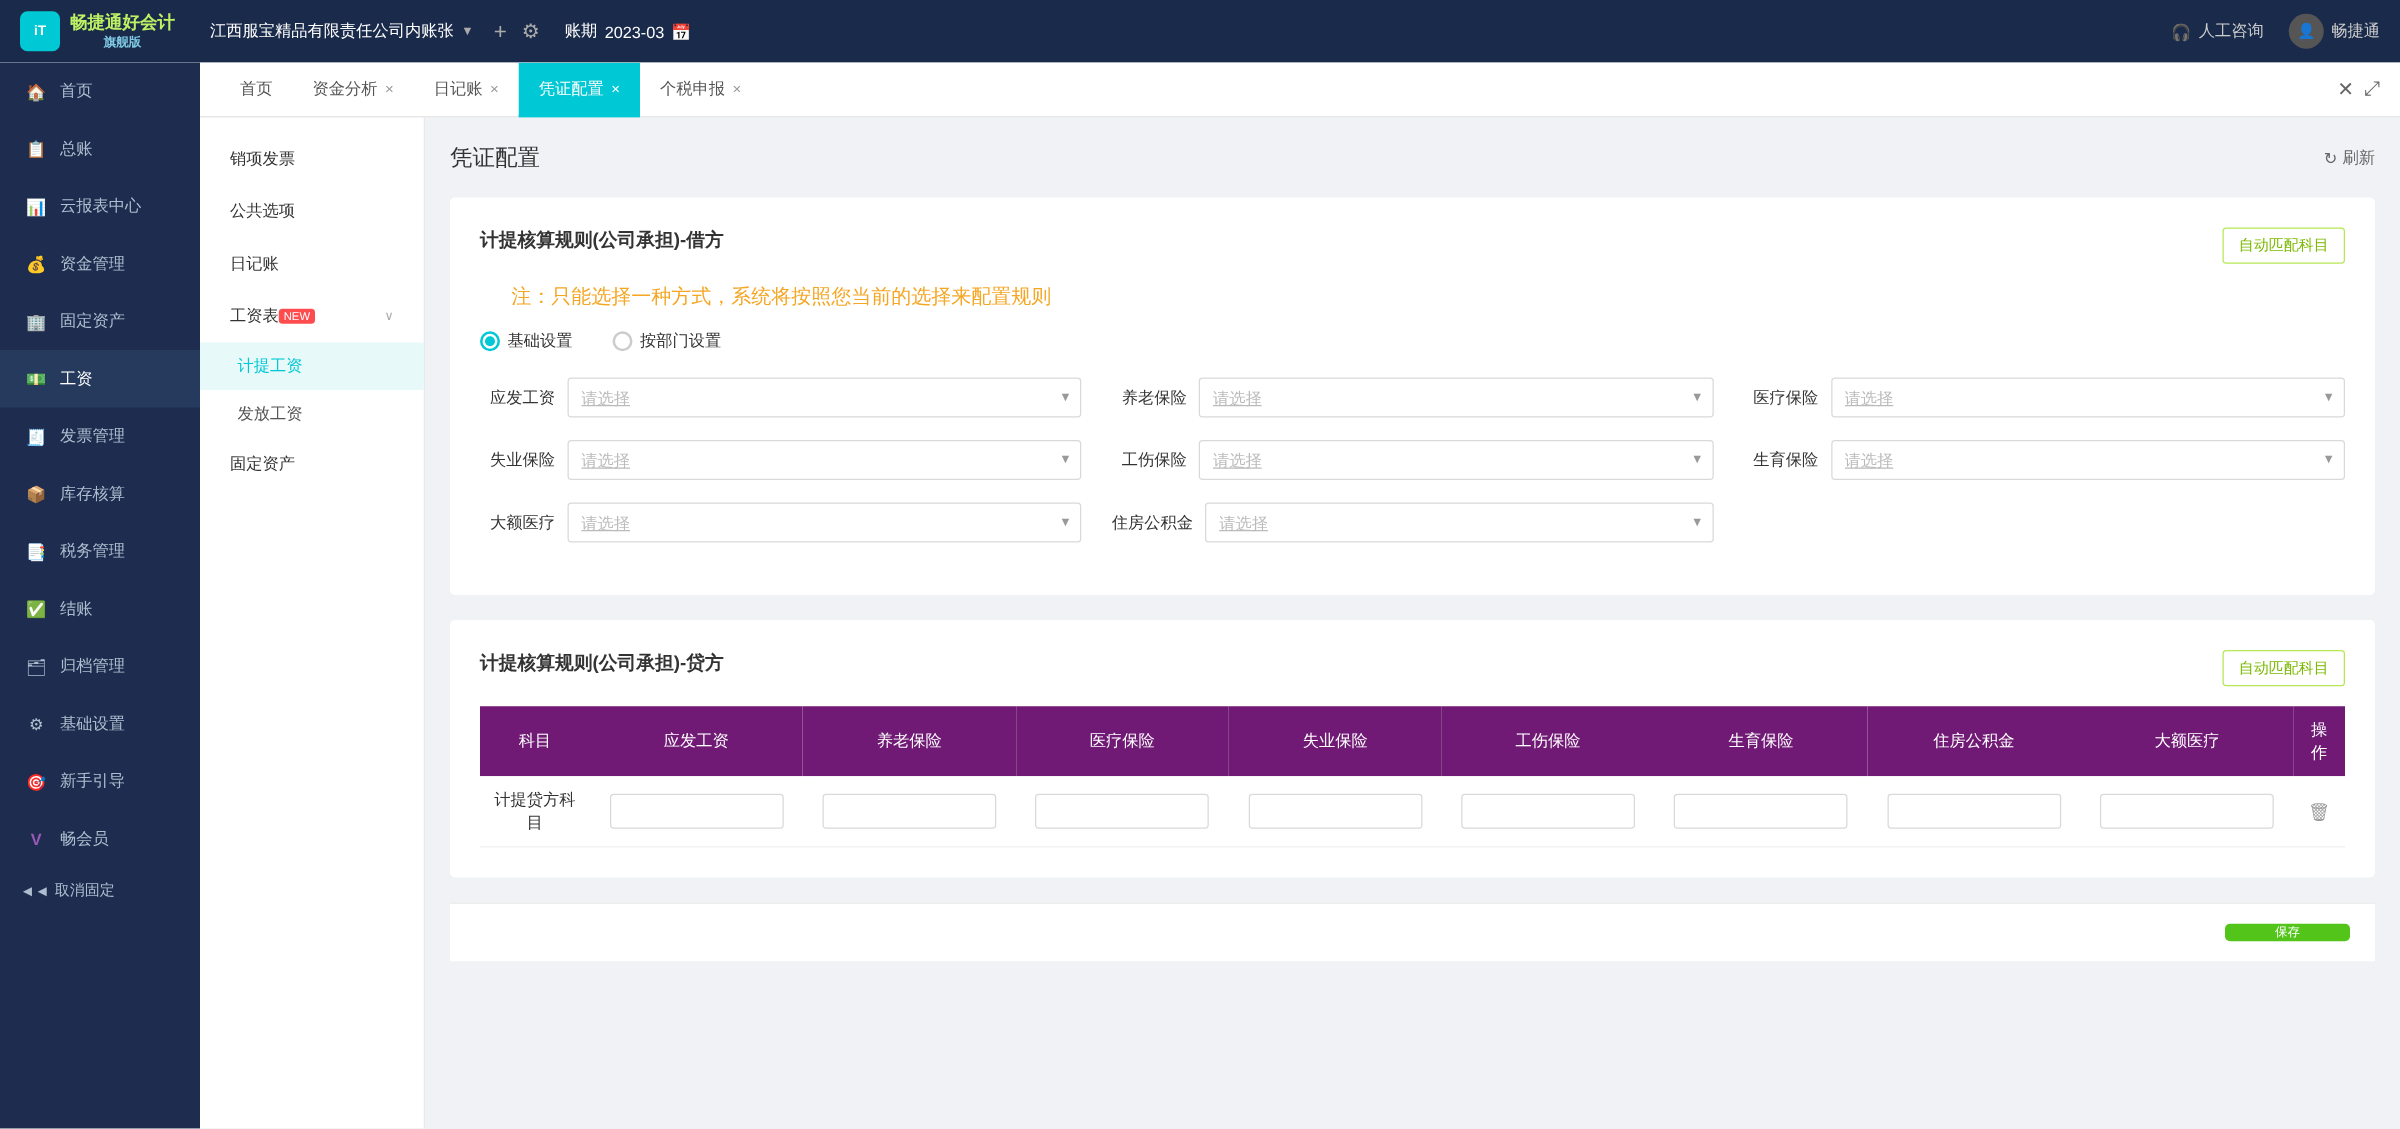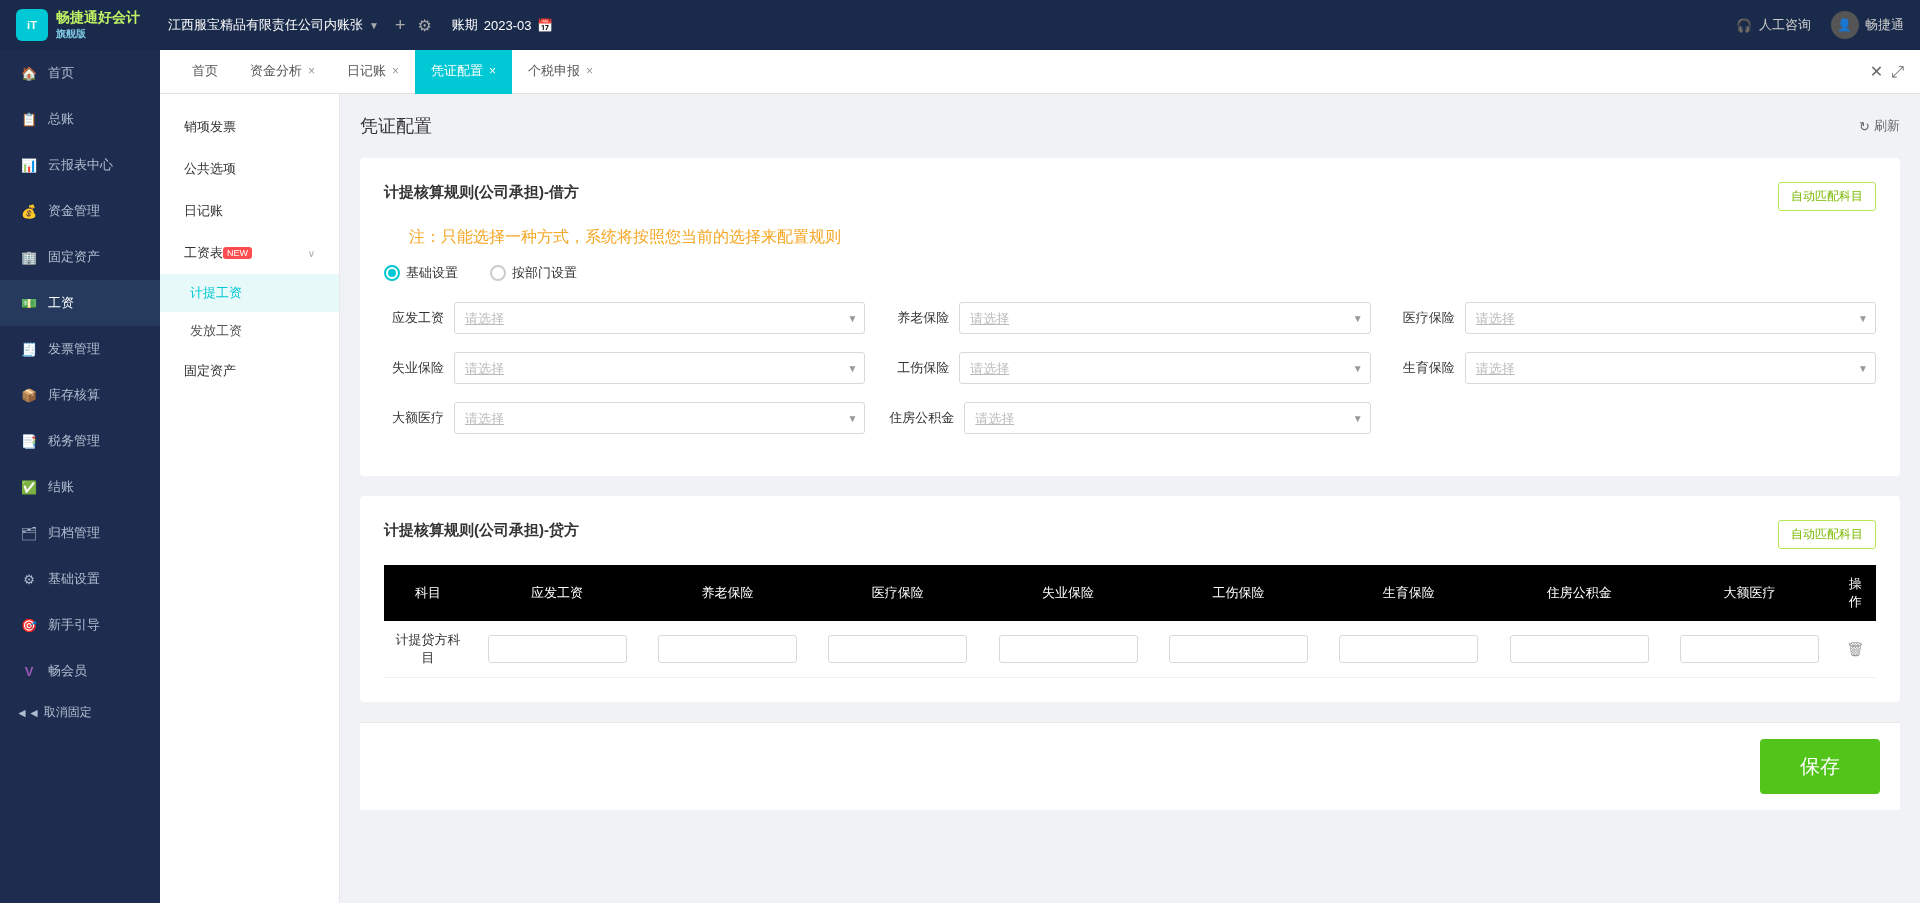--- a/index.html
+++ b/index.html
@@ -75,49 +75,49 @@
     
     .form-row { display: flex; align-items: center; gap: 24px; margin-bottom: 18px; }
     .form-field { display: flex; align-items: center; gap: 10px; flex: 1; }
     .form-label { color: #333; font-size: 13px; white-space: nowrap; min-width: 60px; text-align: right; }
     .select-wrapper { position: relative; flex: 1; }
     .select-wrapper select { width: 100%; height: 32px; border: 1px solid #d9d9d9; border-radius: 3px; padding: 0 28px 0 10px; font-size: 13px; color: #bbb; background: white; cursor: pointer; appearance: none; text-decoration: underline; }
     .select-arrow { position: absolute; right: 8px; top: 50%; transform: translateY(-50%); color: #999; font-size: 10px; pointer-events: none; }
 
     
     .data-table { width: 100%; border-collapse: collapse; }
-    .data-table thead tr { background: #000000; }
+    .data-table thead tr { background: #701a75; }
     .data-table th { padding: 10px 8px; color: white; font-size: 13px; font-weight: normal; text-align: center; border: none; }
     .data-table td { padding: 10px 8px; border-bottom: 1px solid #f0f0f0; font-size: 13px; color: #333; text-align: center; }
     .data-table tbody tr { background: white; }
     .data-table input[type="text"] { width: 90%; height: 28px; border: 1px solid #d9d9d9; border-radius: 3px; padding: 0 6px; font-size: 12px; }
     .delete-btn { color: #999; cursor: pointer; font-size: 14px; }
 
     
     .save-area { display: flex; justify-content: flex-end; padding: 16px 20px; background: white; border-top: 1px solid #e8e8e8; }
-    .save-btn { background: #52c41a; color: white; border: none; padding: 14px 40px; border-radius: 4px; font-size: 20px; cursor: pointer; }
+    .save-btn { background: #52c41a; color: white; border: none; padding: 0 40px; border-radius: 4px; font-size: 10px; cursor: pointer; }
 
     
     .right-panel::-webkit-scrollbar { width: 6px; }
     .right-panel::-webkit-scrollbar-track { background: #f0f0f0; }
     .right-panel::-webkit-scrollbar-thumb { background: #ccc; border-radius: 3px; }
 
     .cancel-fixed { display: flex; align-items: center; gap: 4px; color: #b0bdd0; font-size: 12px; padding: 10px 16px; cursor: pointer; }
   </style>
 </head>
 <body>
 
 <div class="topbar">
   <div class="logo-area">
     <div class="logo-icon">
       <span>iT</span>
     </div>
     <div>
       <div style="font-size:14px;font-weight:bold;color:#bef264;">畅捷通好会计</div>
-      <div style="font-size:10px;color:#7ec8e3;">旗舰版</div>
+      <div style="font-size:10px;color:#7ec8e3;text-align:center;">旗舰版</div>
     </div>
   </div>
   <div class="company-selector">
     <span>江西服宝精品有限责任公司内账张</span>
     <span class="company-arrow">▼</span>
   </div>
   <span class="topbar-add">+</span>
   <span class="topbar-gear">⚙</span>
   <div class="topbar-period">
     <span>账期</span>

